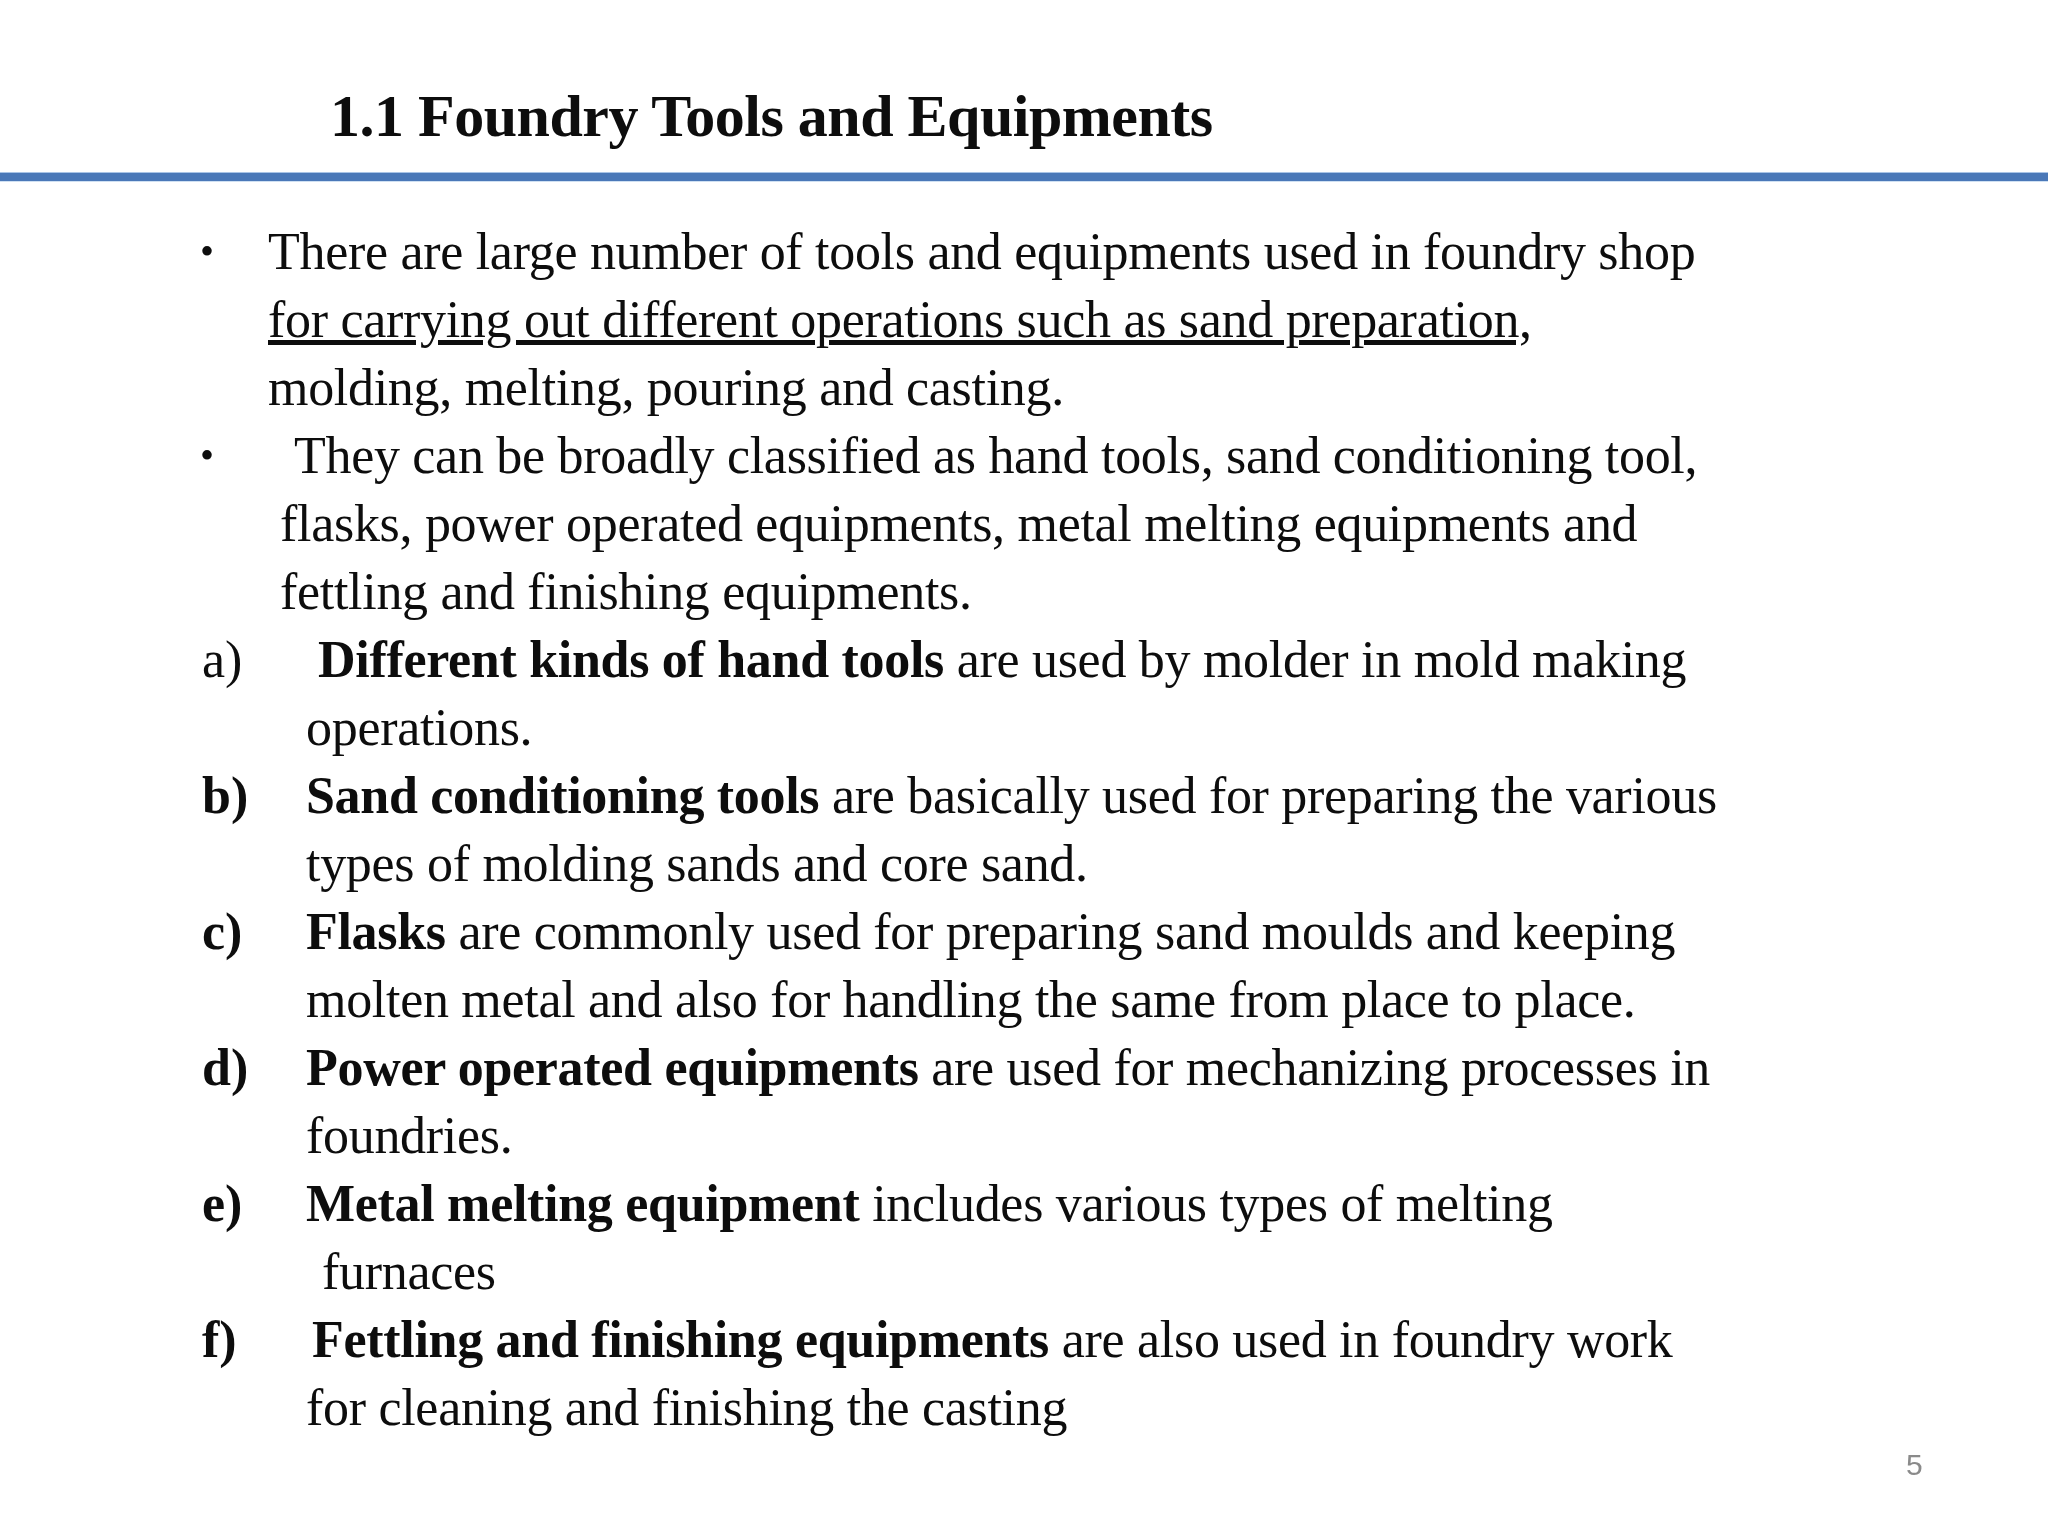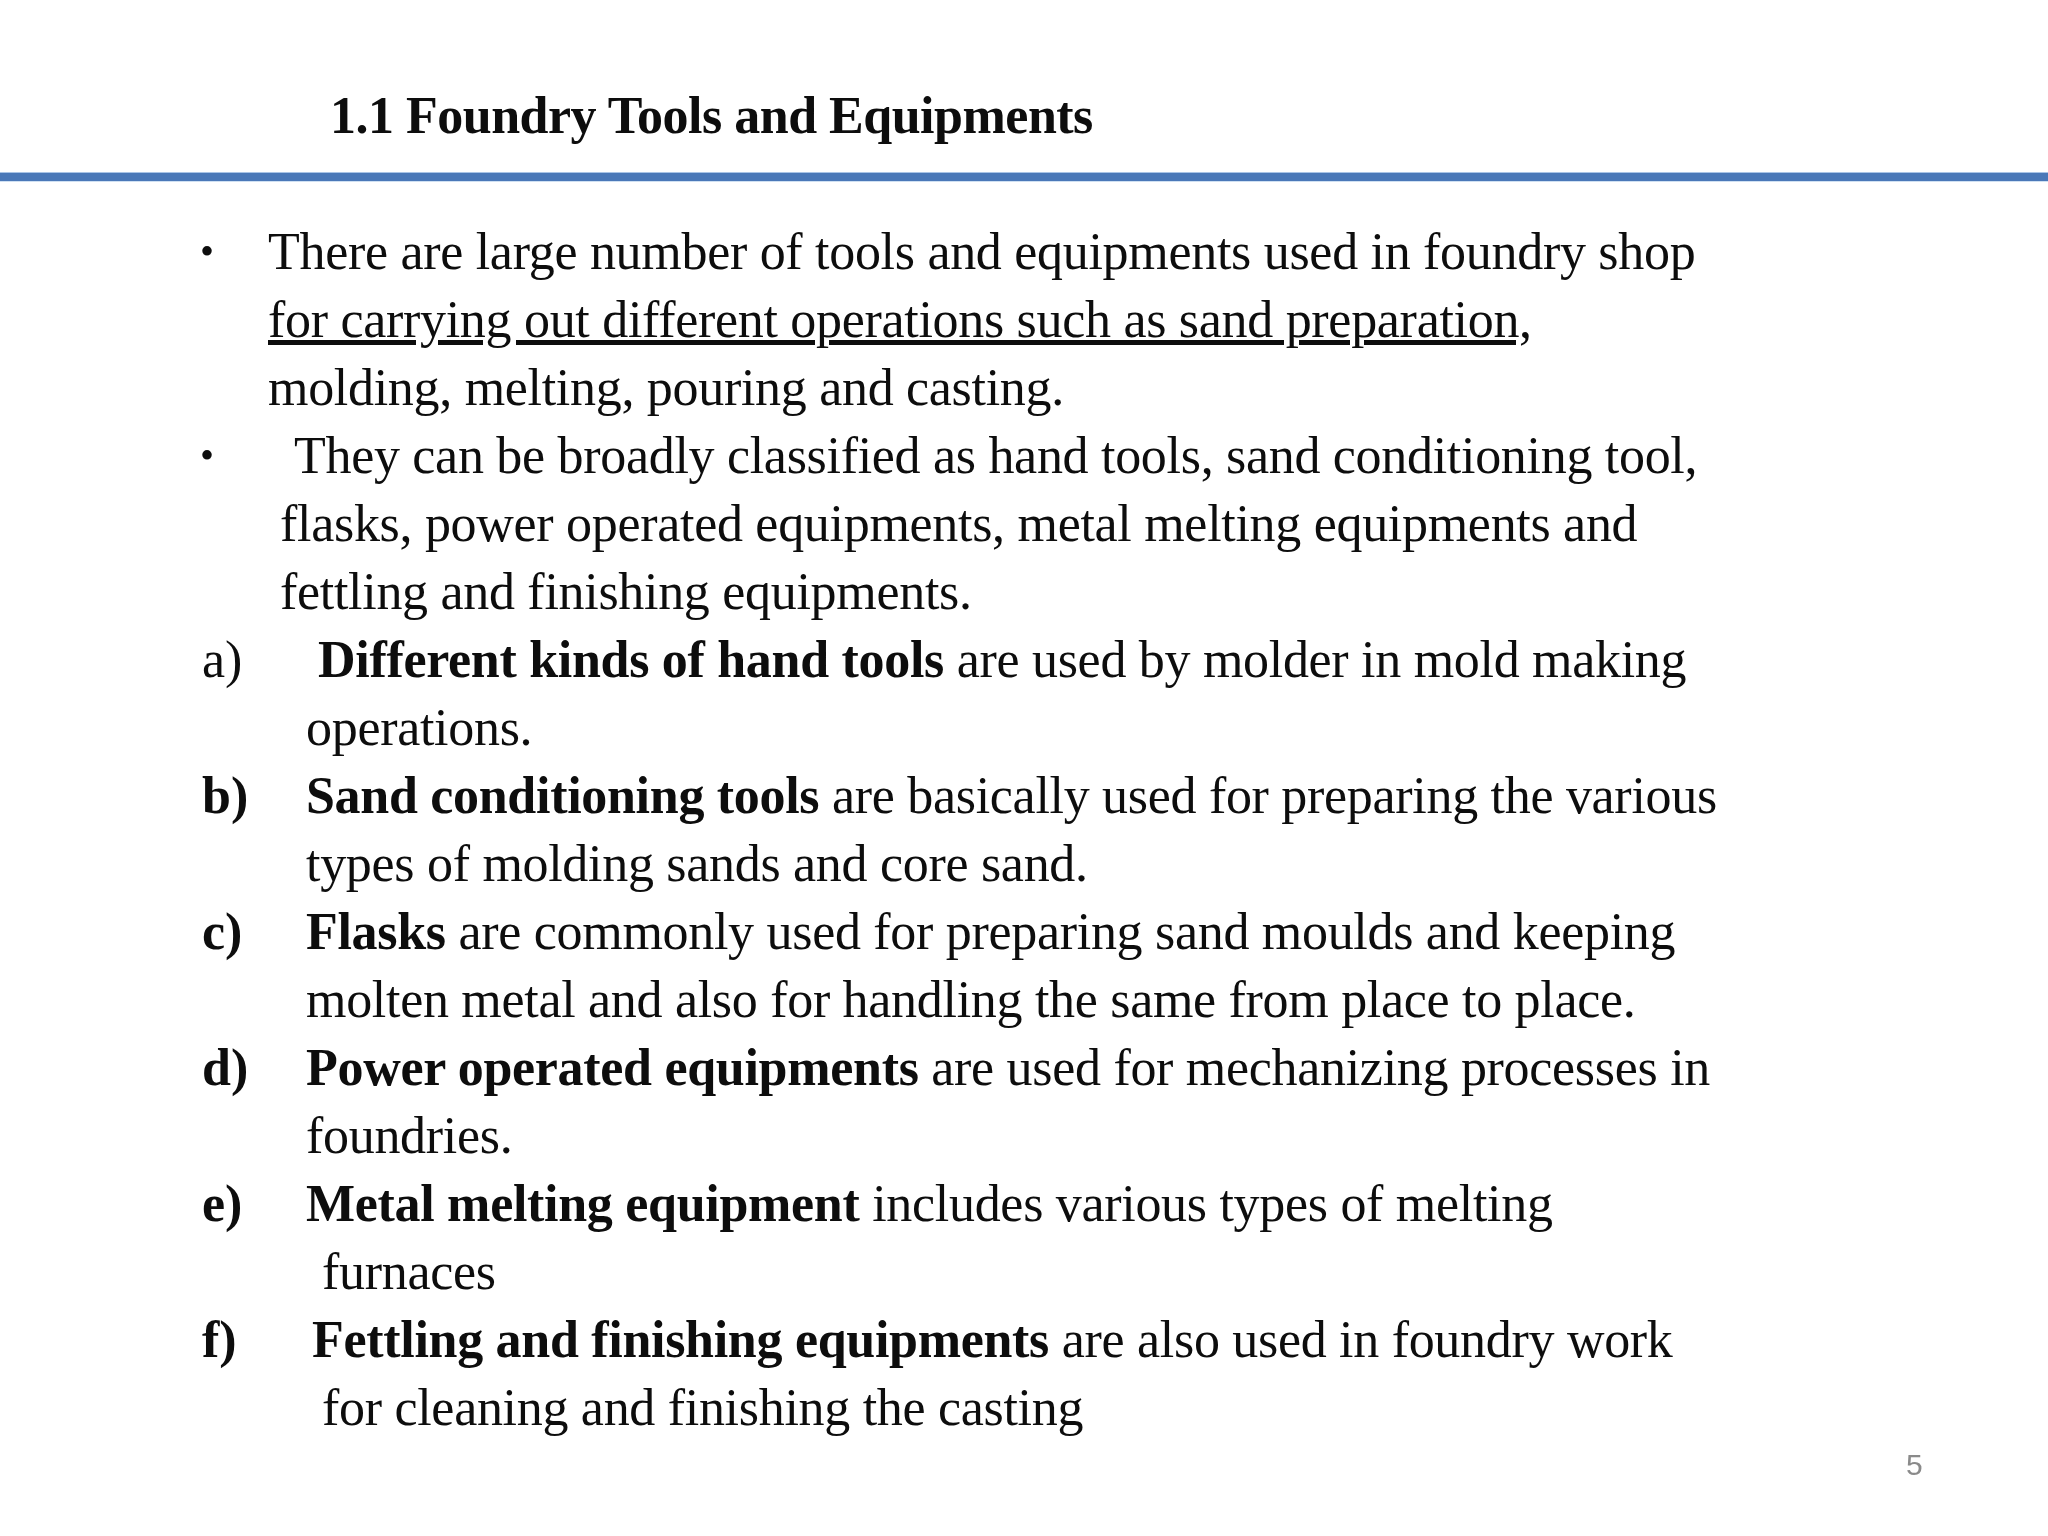--- a/index.html
+++ b/index.html
@@ -12,21 +12,21 @@
       height: 1536px;
       position: relative;
       overflow: hidden;
       font-family: "Liberation Serif", "DejaVu Serif", serif;
       color: #0d0d0d;
     }
     .slide-title {
       position: absolute;
       left: 330px;
       top: 80px;
-      font-size: 52px;
+      font-size: 60px;
       font-weight: bold;
       letter-spacing: -0.5px;
       line-height: 72px;
       white-space: nowrap;
     }
     .title-rule {
       position: absolute;
       left: 0;
       top: 172px;
       width: 2048px;
@@ -113,19 +113,19 @@
 
     <div>
       <span class="marker bold" style="left:202px; top:1170px;">e)</span>
       <span class="line" style="left:306px; top:1170px;"><span class="bold">Metal melting equipment</span><span> includes various types of melting</span></span>
       <span class="line" style="left:306px; top:1238px;margin-left:16px;">furnaces</span>
     </div>
 
     <div>
       <span class="marker bold" style="left:202px; top:1306px;">f)</span>
       <span class="line" style="left:306px; top:1306px;margin-left:6px;"><span class="bold">Fettling and finishing equipments</span><span> are also used in foundry work</span></span>
-      <span class="line" style="left:306px; top:1374px;margin-left:16px;">for cleaning and finishing the casting</span>
+      <span class="line" style="left:306px; top:1374px;">for cleaning and finishing the casting</span>
     </div>
 
   </div>
 
   <div class="page-number">5</div>
 </div>
 
 </body></html>

